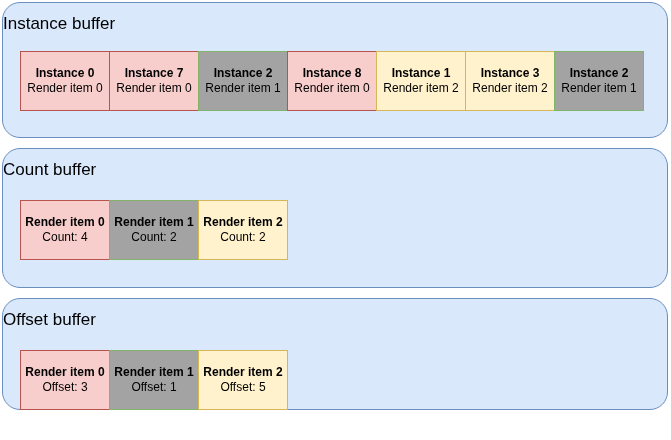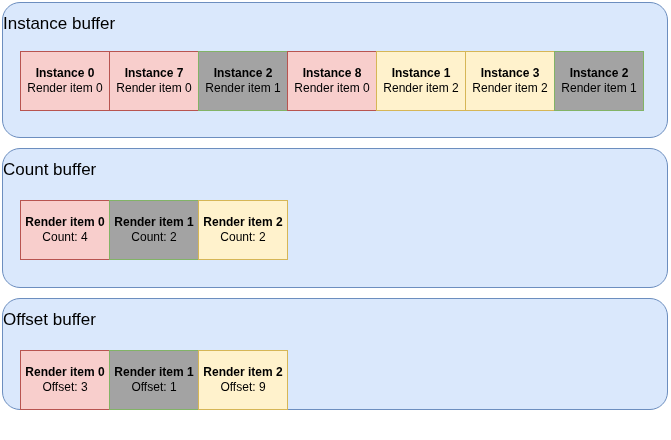--- a/index.html
+++ b/index.html
@@ -120,18 +120,18 @@
       <div class="cell" data-color="red">
         <span class="line1">Render item 0</span>
         <span class="line2">Offset: 3</span>
       </div>
       <div class="cell" data-color="green">
         <span class="line1">Render item 1</span>
         <span class="line2">Offset: 1</span>
       </div>
       <div class="cell" data-color="yellow">
         <span class="line1">Render item 2</span>
-        <span class="line2">Offset: 9</span>
+        <span class="line2">Offset: 5</span>
       </div>
     </div>
   </div>
 
 </div>
 
 </body></html>

